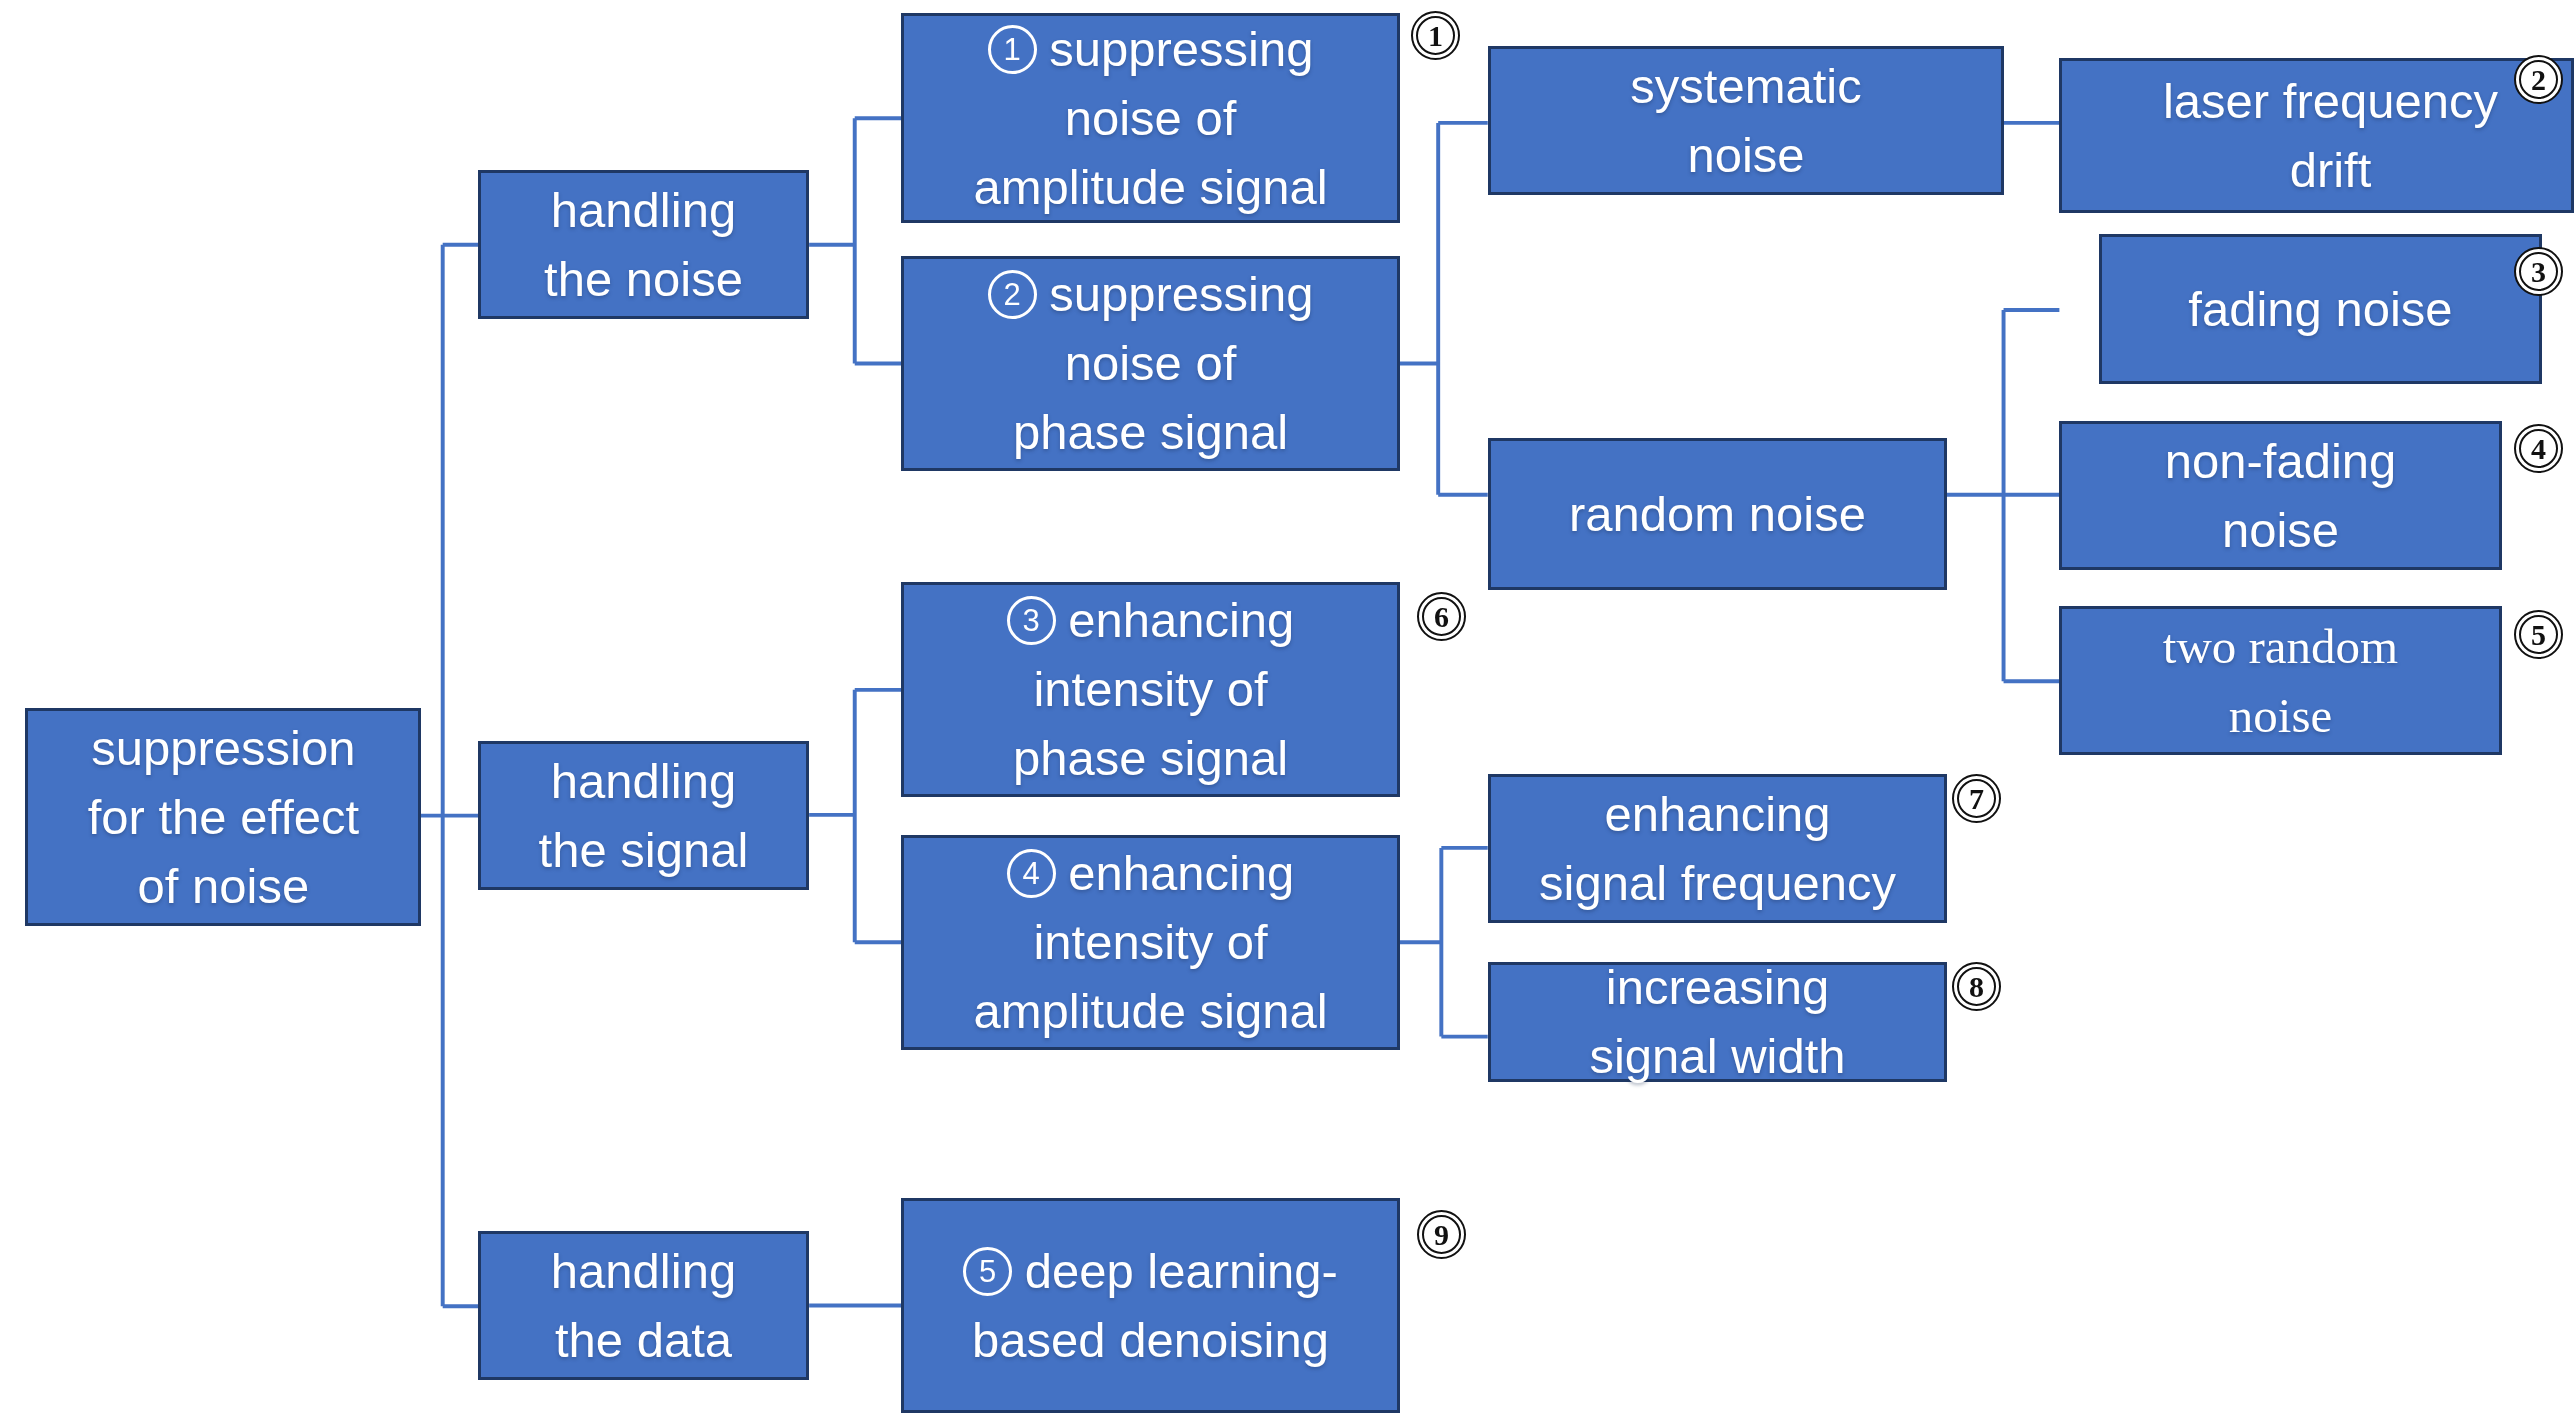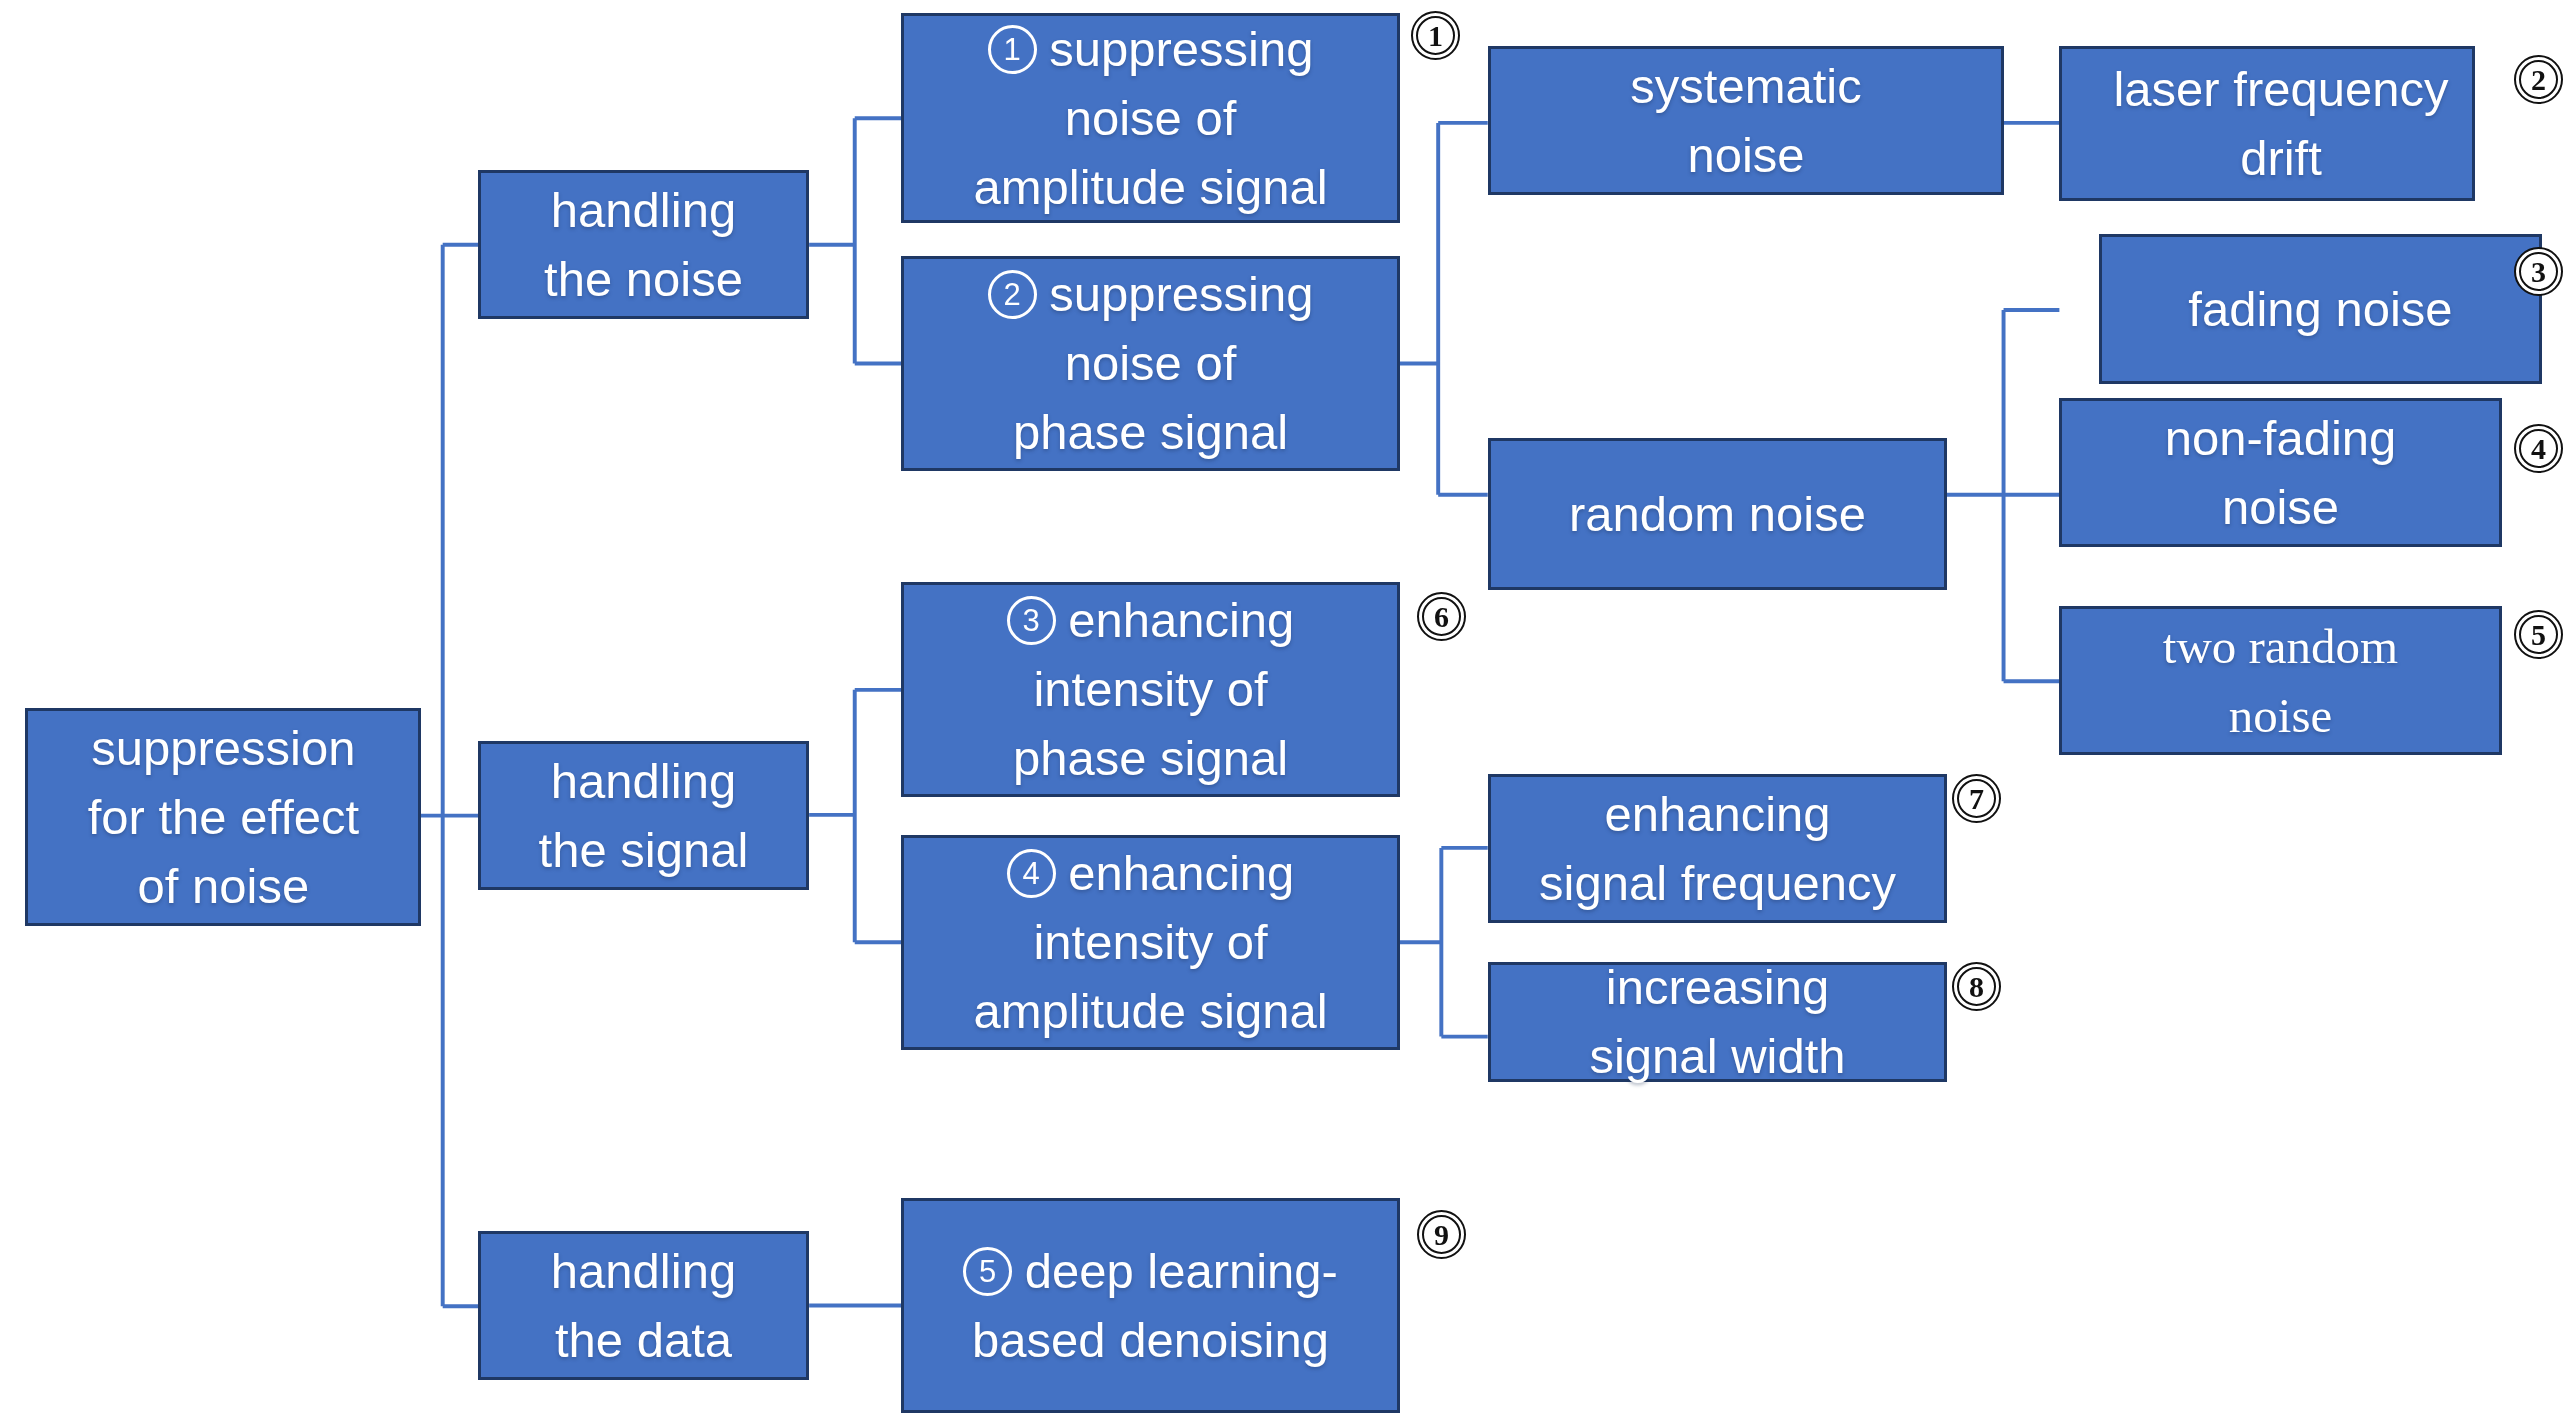--- a/index.html
+++ b/index.html
@@ -119,28 +119,28 @@
   </div>
   <div class="box" style="left:1488px;top:774px;width:459px;height:149px;">
     <div class="ln">enhancing</div>
     <div class="ln">signal frequency</div>
   </div>
   <div class="box" style="left:1488px;top:962px;width:459px;height:120px;">
     <div class="ln">increasing</div>
     <div class="ln">signal width</div>
   </div>
 
-  <div class="box" style="left:2059px;top:46px;width:416px;height:155px;padding-left:28px;">
+  <div class="box" style="left:2059px;top:58px;width:515px;height:155px;padding-left:28px;">
     <div class="ln">laser frequency</div>
     <div class="ln">drift</div>
   </div>
   <div class="box" style="left:2059px;top:234px;width:443px;height:150px;margin-left:40px;">
     <div class="ln">fading noise</div>
   </div>
-  <div class="box" style="left:2059px;top:398px;width:443px;height:149px;">
+  <div class="box" style="left:2059px;top:421px;width:443px;height:149px;">
     <div class="ln">non-fading</div>
     <div class="ln">noise</div>
   </div>
   <div class="box" style="left:2059px;top:606px;width:443px;height:149px;font-family:Liberation Serif, serif;">
     <div class="ln">two random</div>
     <div class="ln">noise</div>
   </div>
 
   <div class="badge" style="left:1411px;top:11px;">1</div>
   <div class="badge" style="left:2514px;top:55px;">2</div>

